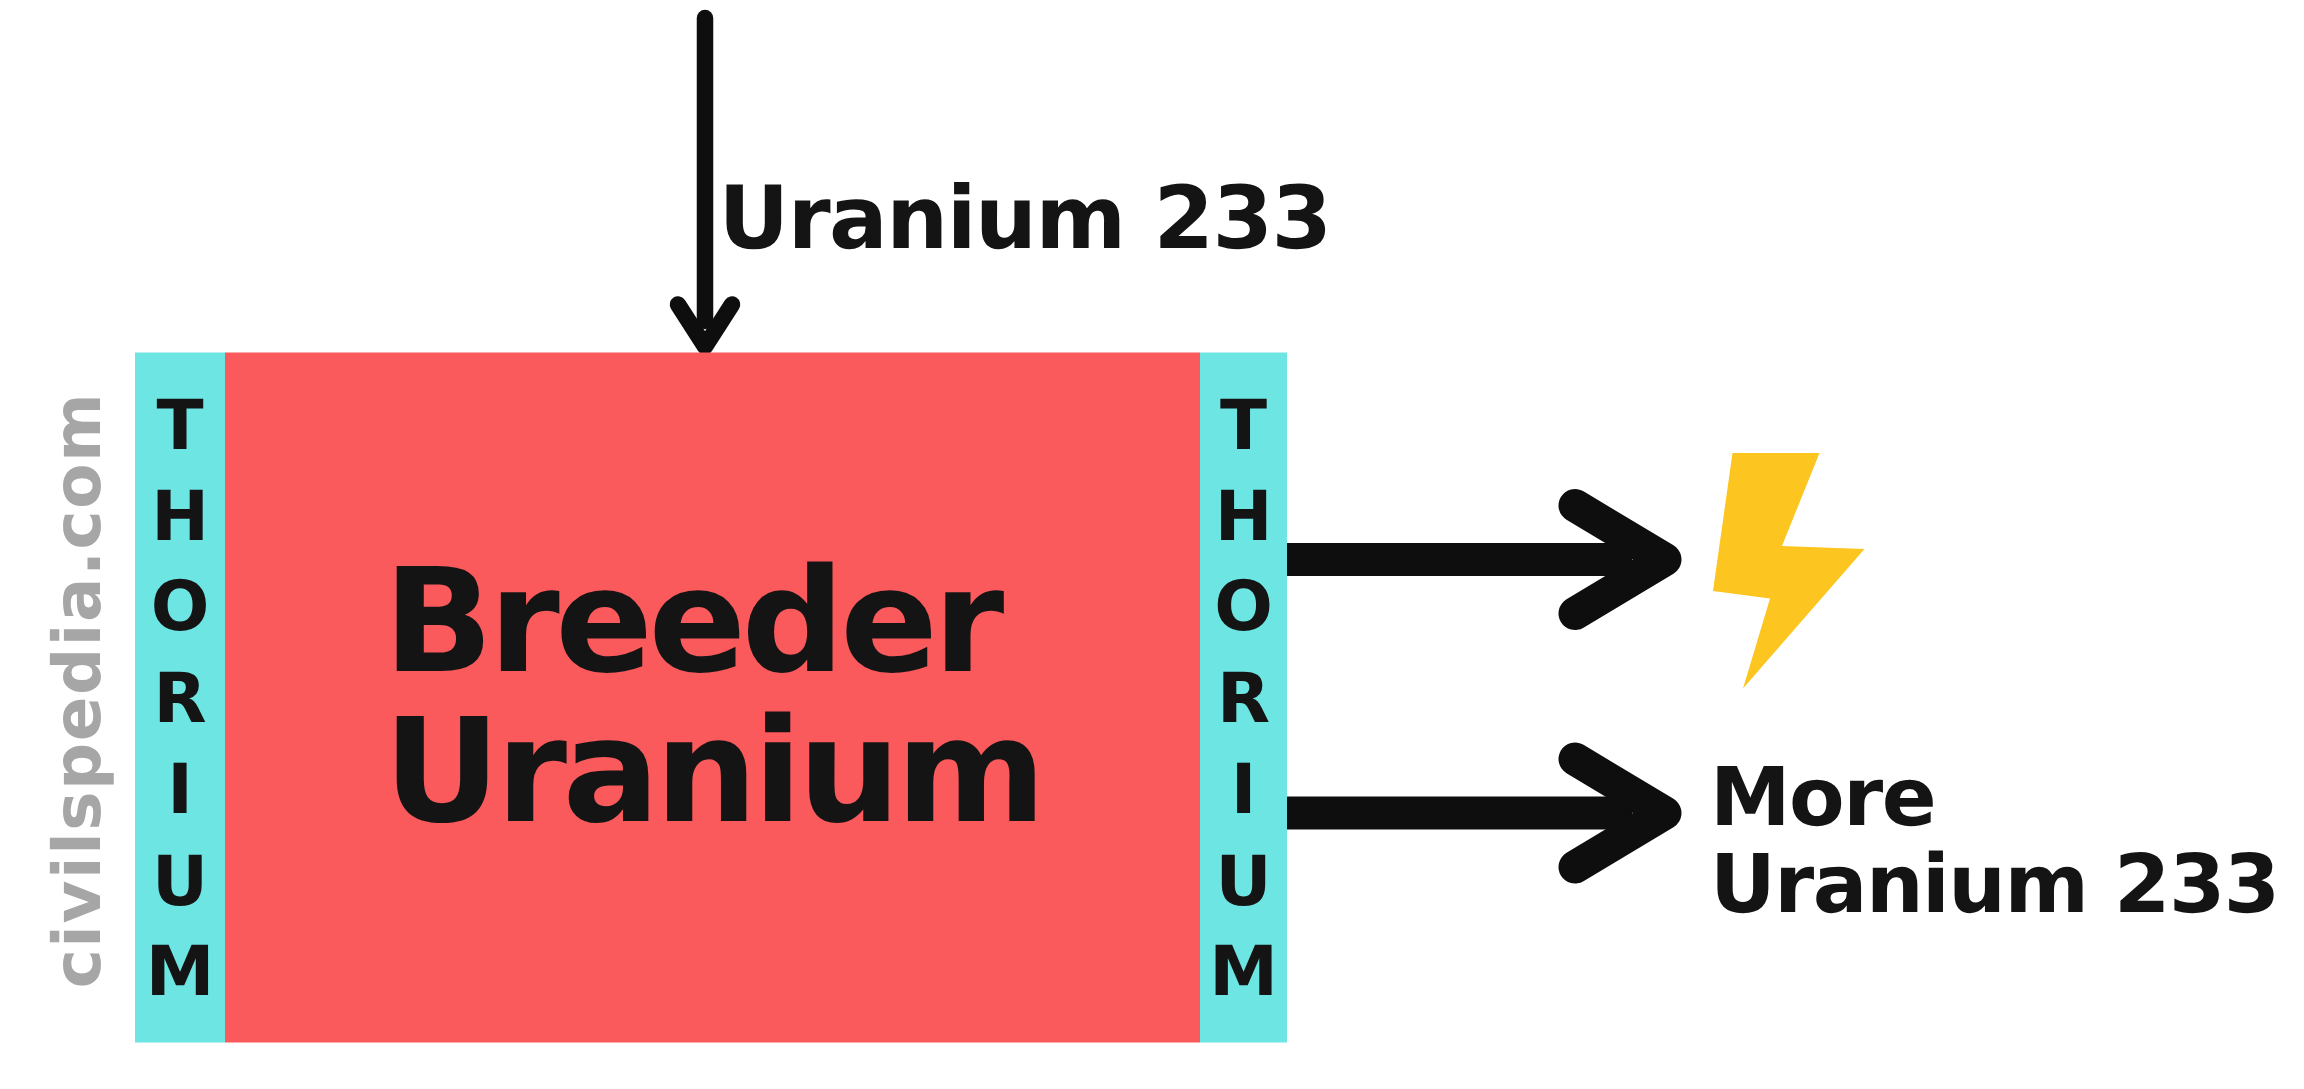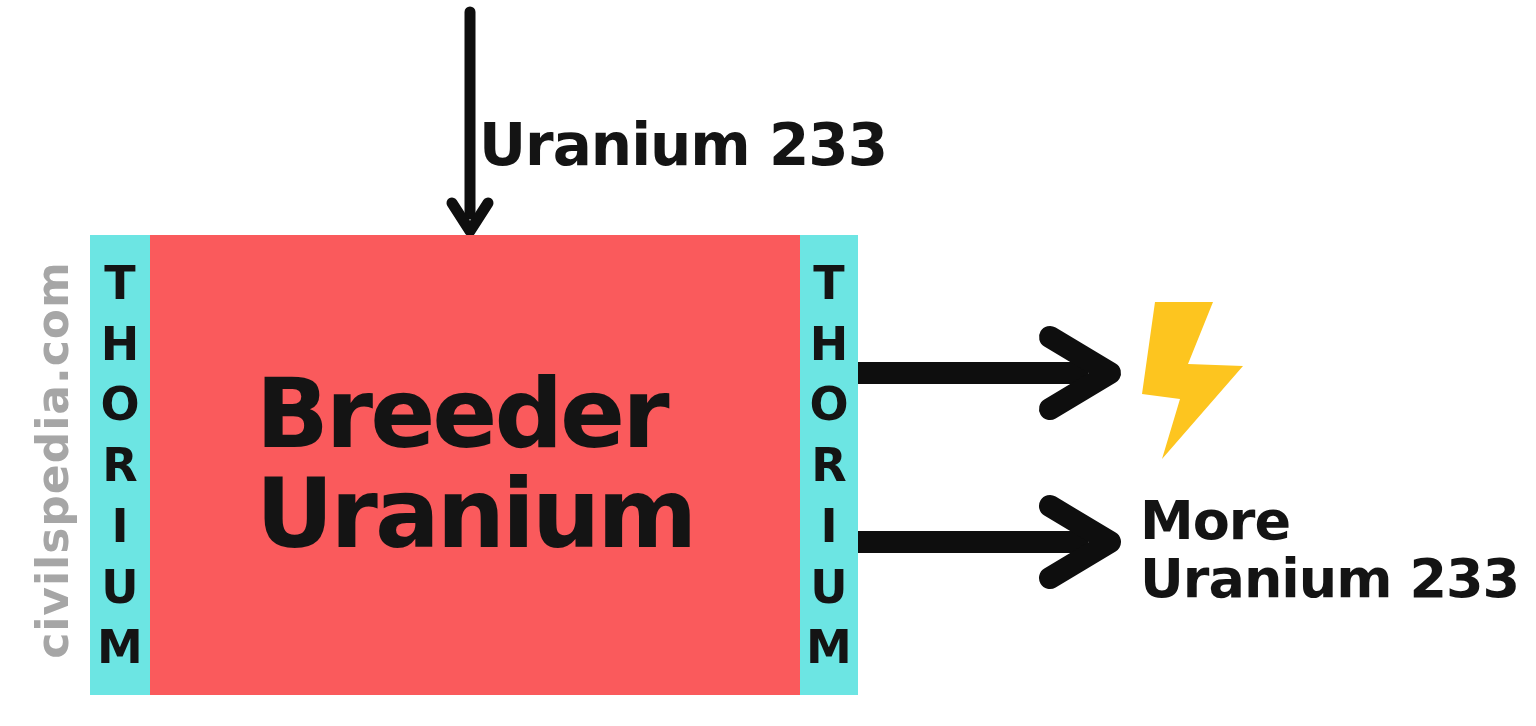--- a/index.html
+++ b/index.html
@@ -62,21 +62,21 @@
 
   
   .arrow-right-svg-1 { position: absolute; left: 850px; top: 318px; }
   .arrow-right-svg-2 { position: absolute; left: 850px; top: 487px; }
 
   
   .bolt-svg { position: absolute; left: 1138px; top: 297px; }
 
   
   .output-label {
-    position: absolute; left: 1140px; top: 492px;
+    position: absolute; left: 1140px; top: 503px;
     font-size: 54px; font-weight: bold; line-height: 58px;
     letter-spacing: -1px; white-space: nowrap; color: #141414;
   }
 </style>
 </head>
 <body>
 
 <div class="stage">
 
   <div class="watermark">civilspedia.com</div>

